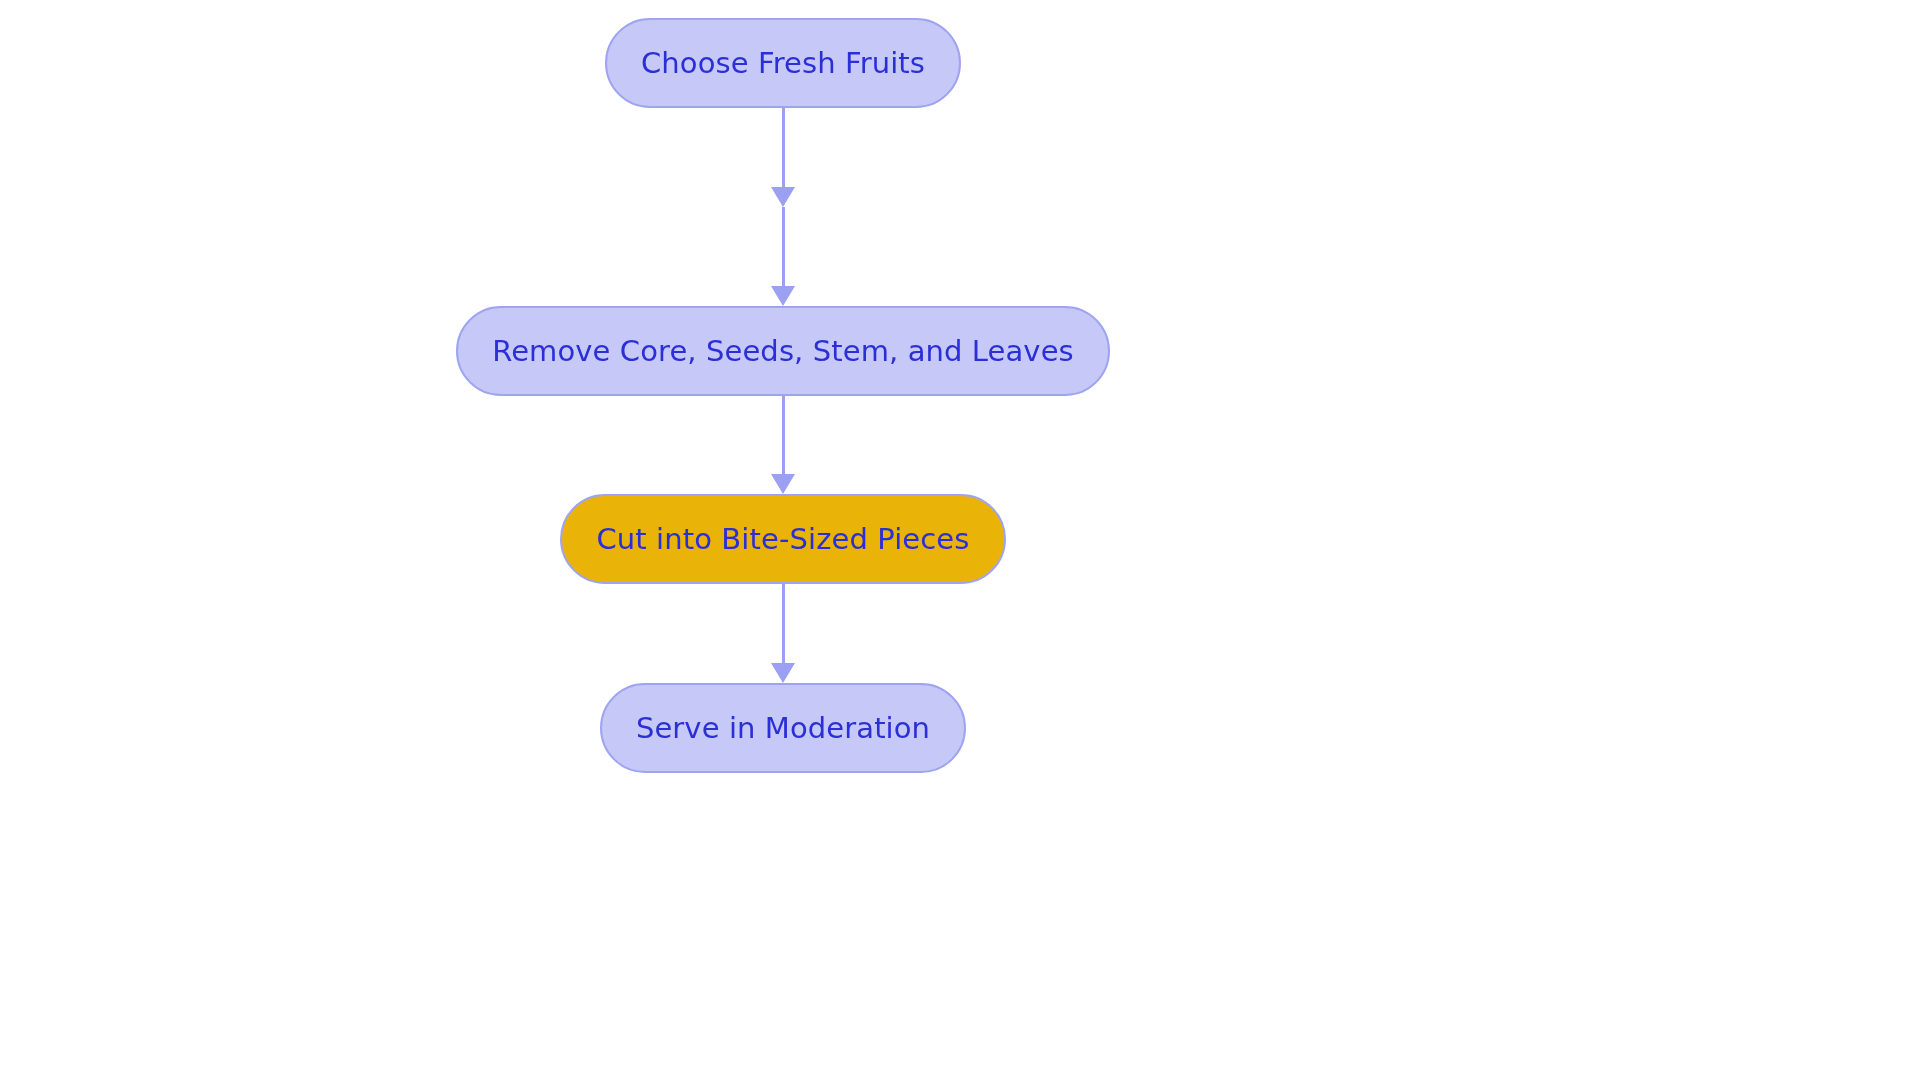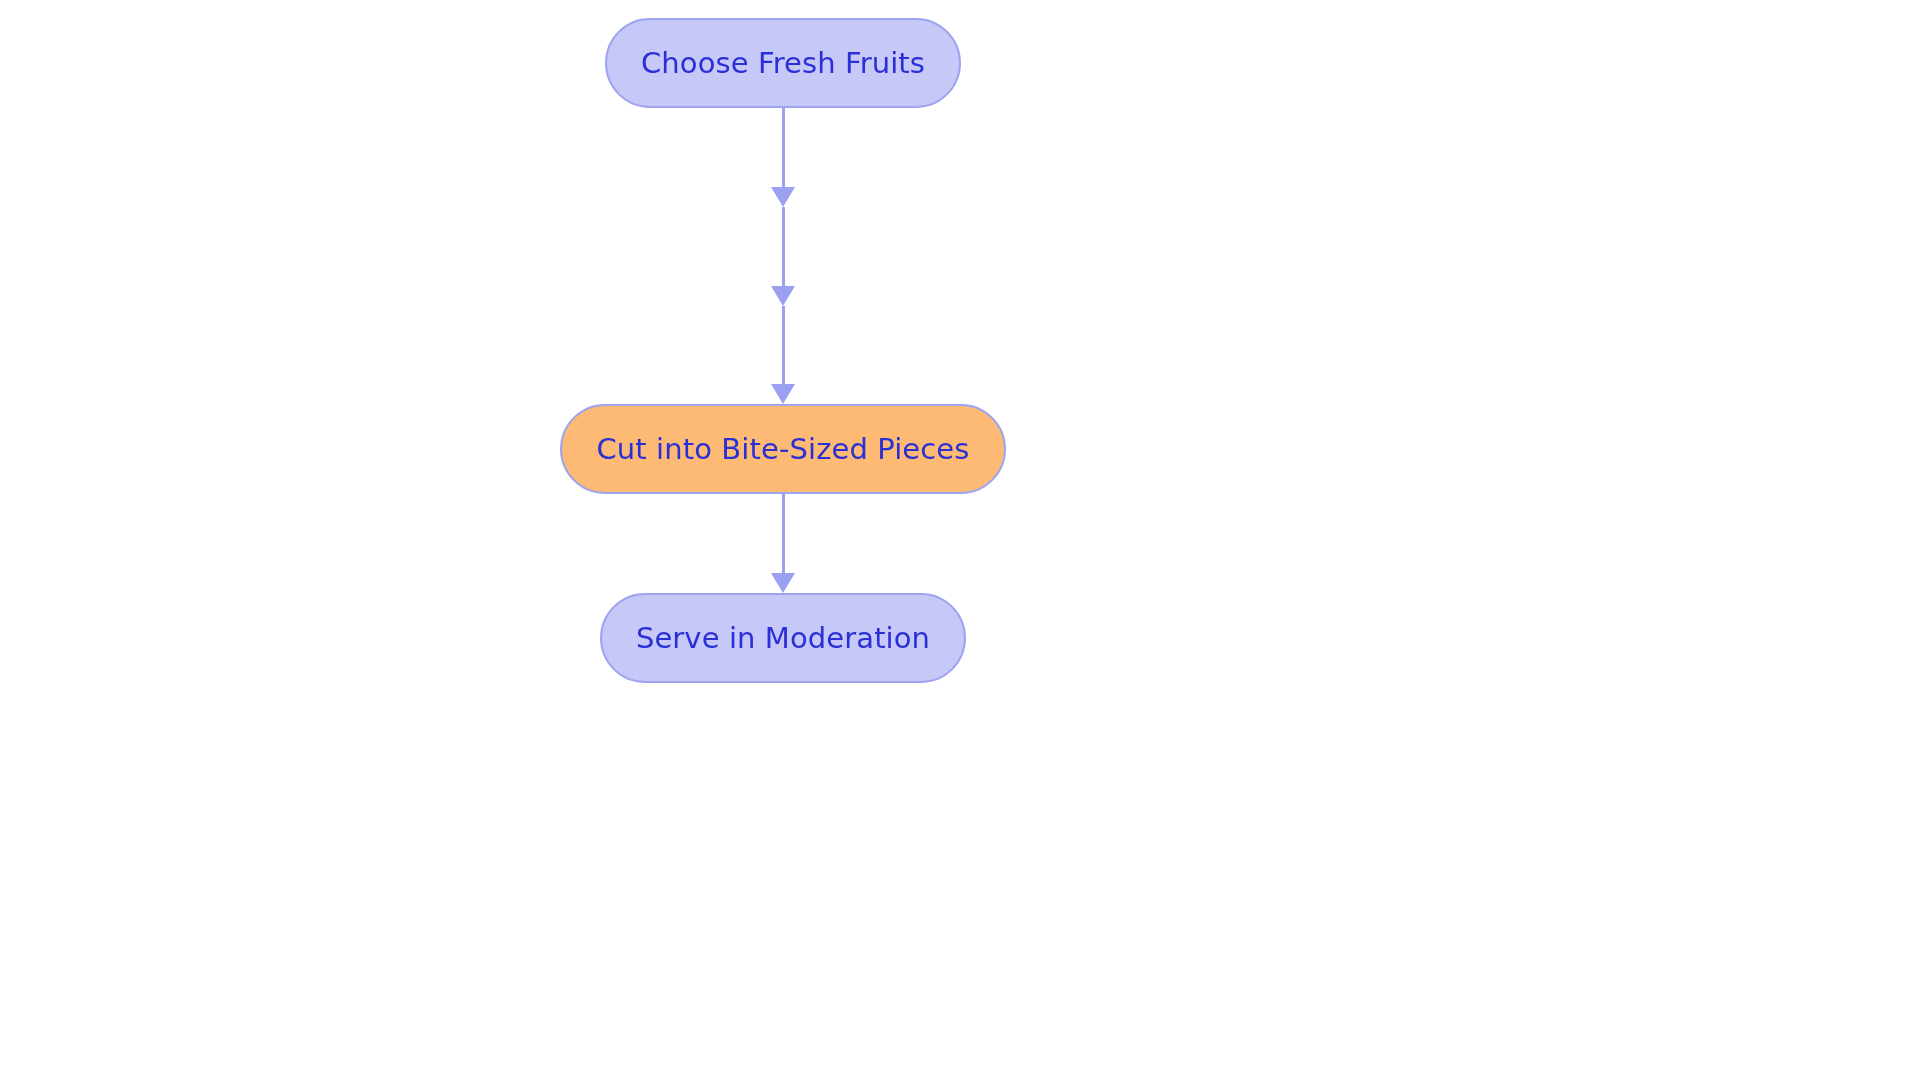--- a/index.html
+++ b/index.html
@@ -103,27 +103,30 @@
       <div class="connector-line" style="background: rgb(155, 160, 242);"></div>
       <div class="connector-arrowhead" style="border-top-color: rgb(155, 160, 242);"></div>
     </div>
 
 
     <div class="flow-connector gap-2">
       <div class="connector-line" style="background: rgb(155, 160, 242);"></div>
       <div class="connector-arrowhead" style="border-top-color: rgb(155, 160, 242);"></div>
     </div>
 
+    <div class="flow-node" style="background: rgb(198, 200, 248); border-color: rgb(159, 164, 240);">
+      <span class="flow-node-label" style="color: rgb(43, 47, 214);">Remove Core, Seeds, Stem, and Leaves</span>
+    </div>
 
     <div class="flow-connector gap-3">
       <div class="connector-line" style="background: rgb(155, 160, 242);"></div>
       <div class="connector-arrowhead" style="border-top-color: rgb(155, 160, 242);"></div>
     </div>
 
-    <div class="flow-node" style="background: #fdba74; border-color: rgb(159, 164, 240); align-items: center;">
+    <div class="flow-node" style="background: #eab308; border-color: rgb(159, 164, 240); align-items: center;">
       <span class="flow-node-label" style="color: rgb(43, 47, 214);">Cut into Bite-Sized Pieces</span>
     </div>
 
     <div class="flow-connector gap-4">
       <div class="connector-line" style="background: rgb(155, 160, 242);"></div>
       <div class="connector-arrowhead" style="border-top-color: rgb(155, 160, 242);"></div>
     </div>
 
     <div class="flow-node" style="background: rgb(198, 200, 248); border-color: rgb(159, 164, 240);">
       <span class="flow-node-label" style="color: rgb(43, 47, 214);">Serve in Moderation</span>

